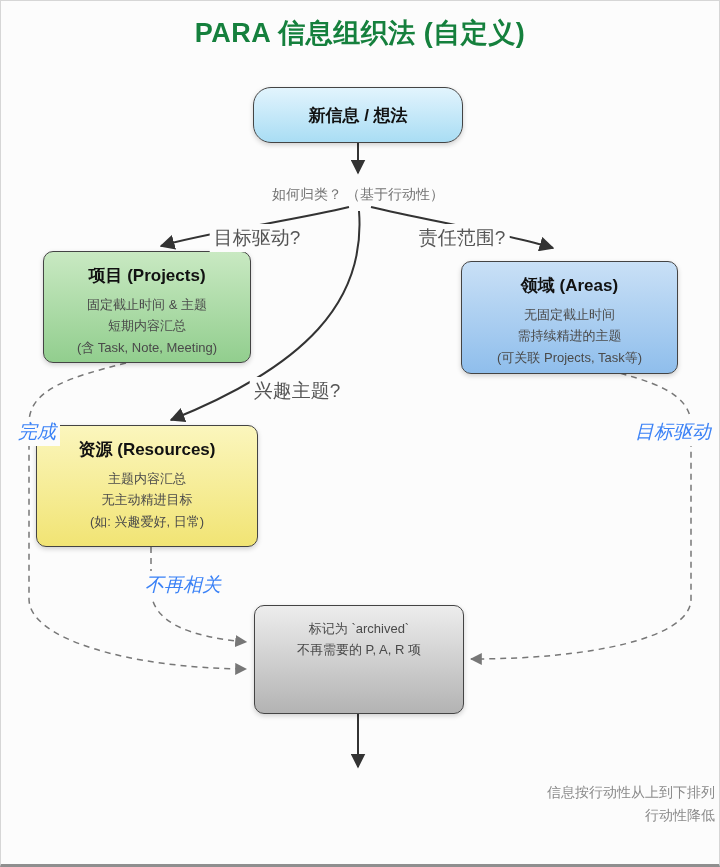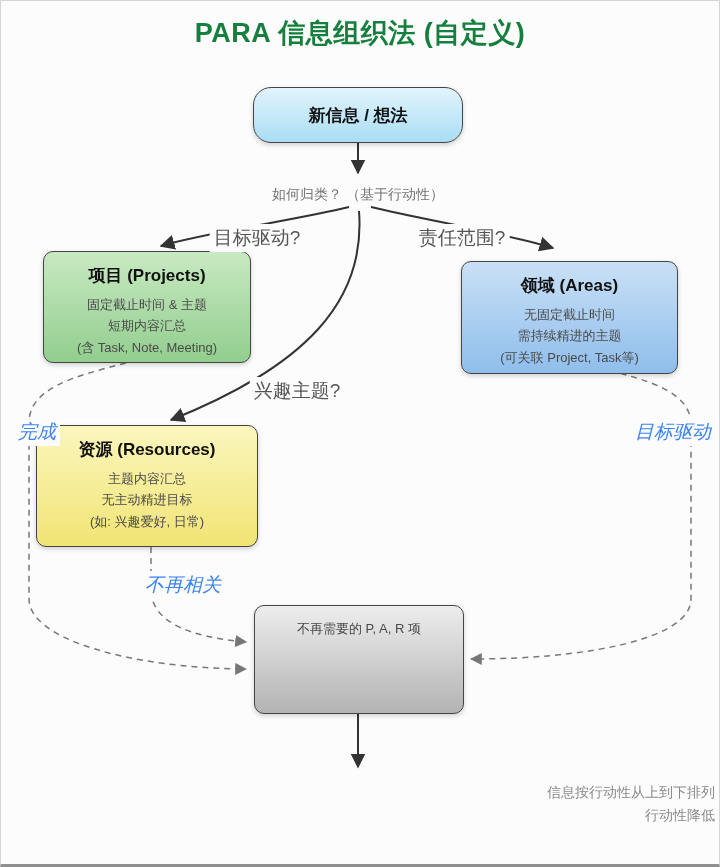--- a/index.html
+++ b/index.html
@@ -129,31 +129,32 @@
     <div class="node-title">项目 (Projects)</div>
     <div class="node-line">固定截止时间 &amp; 主题</div>
     <div class="node-line">短期内容汇总</div>
     <div class="node-line">(含 Task, Note, Meeting)</div>
   </div>
 
   <div class="node node-areas">
     <div class="node-title">领域 (Areas)</div>
     <div class="node-line">无固定截止时间</div>
     <div class="node-line">需持续精进的主题</div>
-    <div class="node-line">(可关联 Project, Task等)</div>
+    <div class="node-line">(可关联 Projects, Task等)</div>
   </div>
 
   <div class="node node-resources">
     <div class="node-title">资源 (Resources)</div>
     <div class="node-line">主题内容汇总</div>
     <div class="node-line">无主动精进目标</div>
     <div class="node-line">(如: 兴趣爱好, 日常)</div>
   </div>
 
   <div class="node node-archives">
+    <div class="node-line">标记为 `archived`</div>
     <div class="node-line">不再需要的 P, A, R 项</div>
   </div>
 
   <div class="edge-label classify" style="left:357px;top:184px;">如何归类？ （基于行动性）</div>
 
   <div class="edge-label" style="left:256px;top:223px;">目标驱动?</div>
 
   <div class="edge-label" style="left:461px;top:223px;">责任范围?</div>
 
   <div class="edge-label" style="left:256px;top:376px;margin-left:40px;">兴趣主题?</div>

